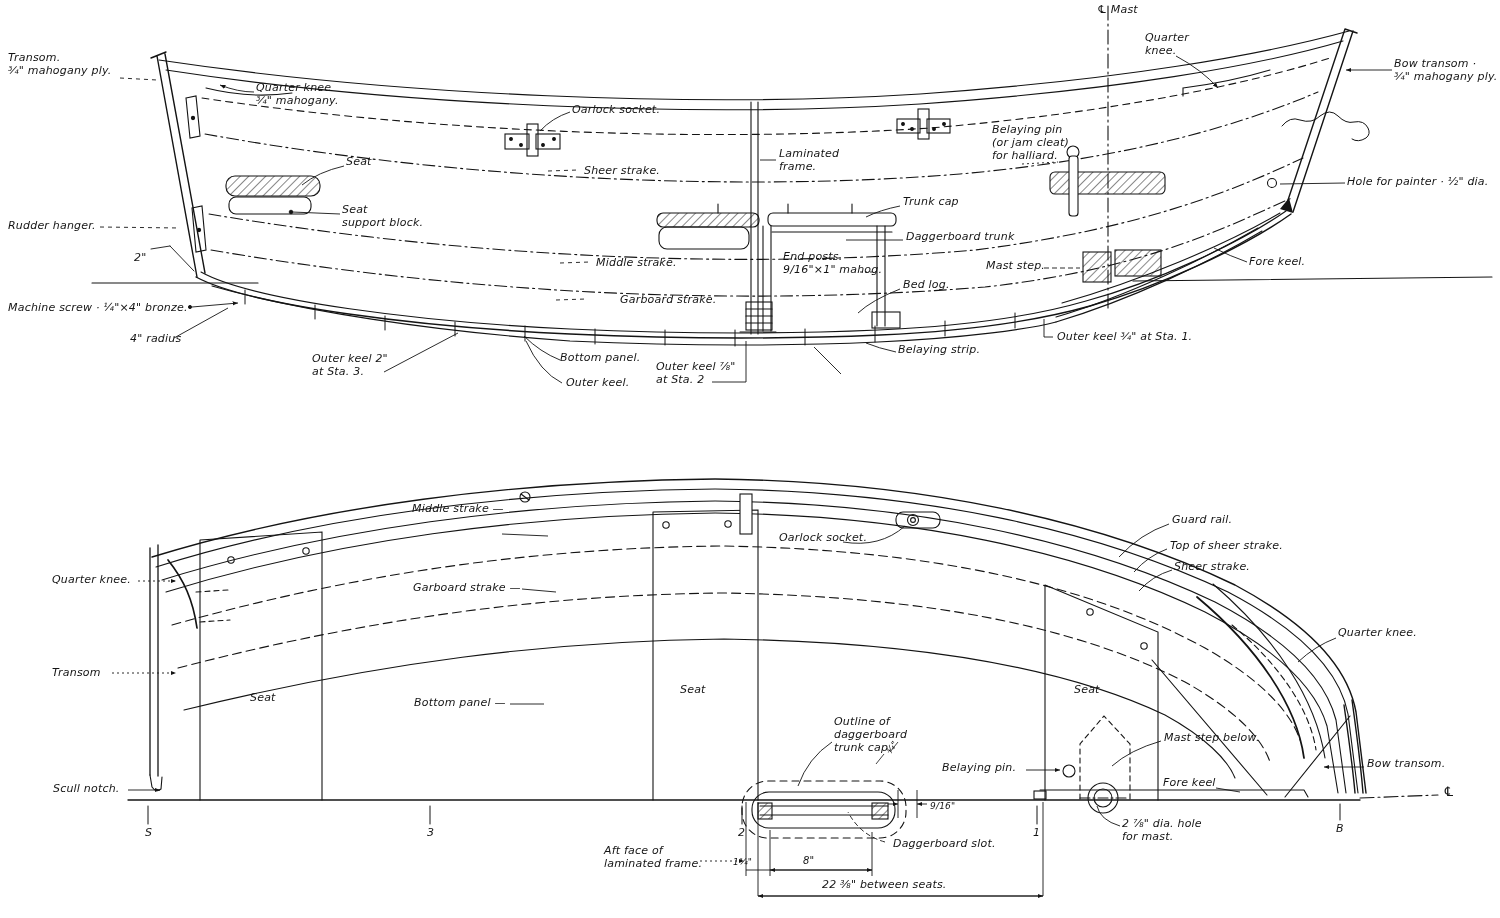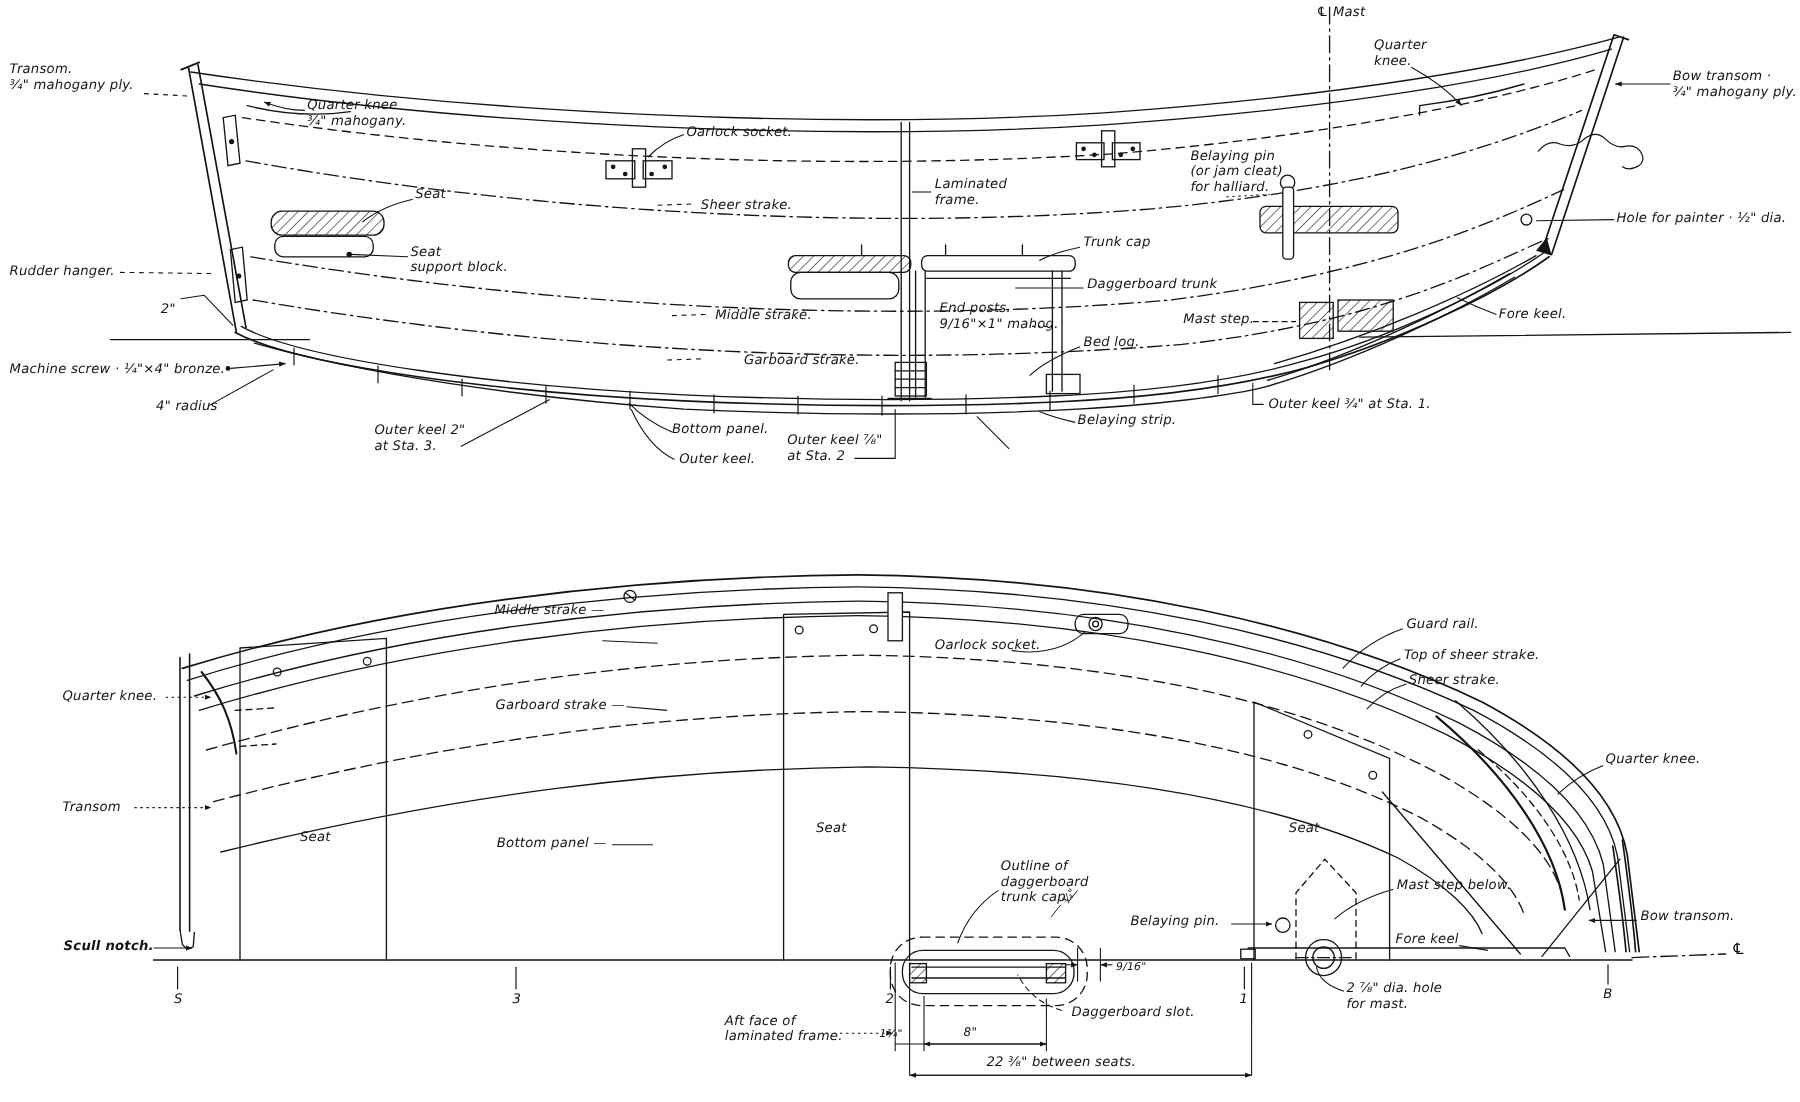--- a/index.html
+++ b/index.html
@@ -291,21 +291,21 @@
       <div class="lbl" style="left: 414px; top: 697px;">Bottom panel —</div>
       <div class="lbl" style="left: 680px; top: 684px;">Seat</div>
       <div class="lbl" style="left: 1074px; top: 684px;">Seat</div>
       <div class="lbl" style="left: 834px; top: 716px;">Outline of
 daggerboard
 trunk cap.</div>
       <div class="lbl" style="left: 1164px; top: 732px;">Mast step below.</div>
       <div class="lbl" style="left: 942px; top: 762px;">Belaying pin.</div>
       <div class="lbl" style="left: 1163px; top: 777px;">Fore keel</div>
       <div class="lbl" style="left: 1367px; top: 758px;">Bow transom.</div>
-      <div class="lbl" style="left: 53px; top: 783px; font-weight: bold;">Scull notch.</div>
+      <div class="lbl" style="left: 53px; top: 783px;">Scull notch.</div>
       <div class="lbl" style="left: 930px; top: 801px; font-size: 9px;">9/16"</div>
       <div class="lbl" style="left: 884px; top: 750px; font-size: 9px; transform: rotate(-55deg);">¾"</div>
       <div class="lbl" style="left: 1122px; top: 818px;">2 ⅞" dia. hole
 for mast.</div>
       <div class="lbl" style="left: 893px; top: 838px;">Daggerboard slot.</div>
       <div class="lbl" style="left: 604px; top: 845px;">Aft face of
 laminated frame.</div>
       <div class="lbl" style="left: 733px; top: 857px; font-size: 9px;">1¾"</div>
       <div class="lbl" style="left: 803px; top: 855px; font-size: 10px;">8"</div>
       <div class="lbl" style="left: 822px; top: 879px;">22 ⅜" between seats.</div>

